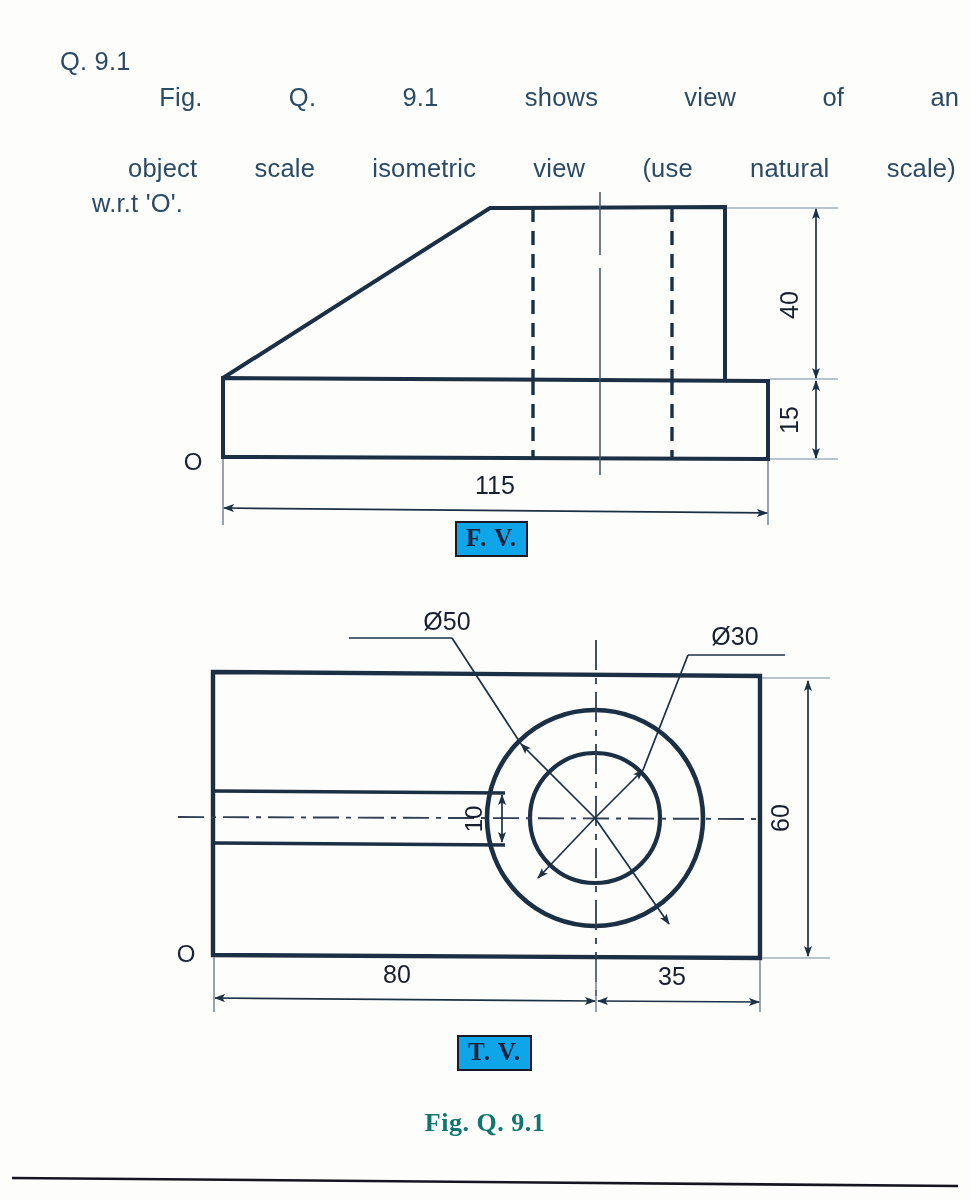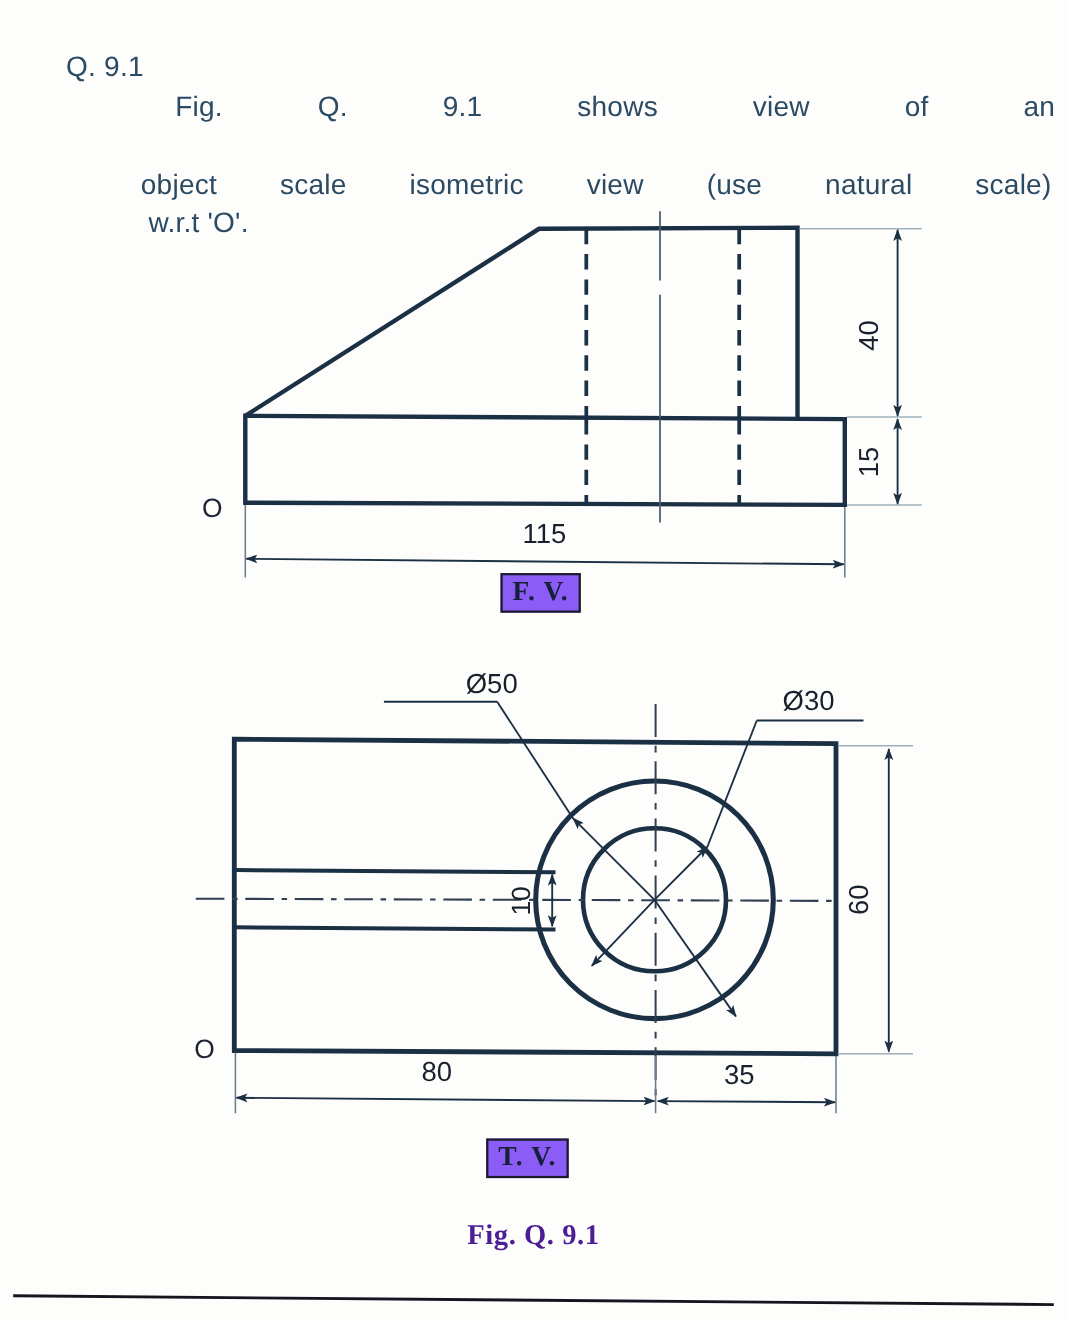--- a/index.html
+++ b/index.html
@@ -32,63 +32,63 @@
   .q-line {
     color: #2b4a63;
     font-family: "Liberation Sans", sans-serif;
     font-size: 25.5px;
     letter-spacing: 0.2px;
     line-height: 35px;
     white-space: nowrap;
   }
   .q-line.l1 { margin-left: 0px; }
   .q-line.l2 { margin-left: 68px; }
-  .q-line.l3 { margin-left: 75px; }
+  .q-line.l3 { margin-left: 32px; }
   .q-just {
     display: flex;
     justify-content: space-between;
     width: 904px;
     margin-top: 36px;
   }
   .q-just.l2 { width: 835px; }
 
   
   #drawing {
     position: absolute;
     left: 0;
     top: 0;
     width: 970px;
     height: 1200px;
   }
   
   .view-label {
     position: absolute;
     border: 2px solid #1b1b28;
-    background: #8b5cf6;
+    background: #0ea5e9;
     color: #16203a;
     font-family: "Liberation Serif", serif;
     font-weight: bold;
     font-size: 25px;
     padding: 2px 9px 4px 9px;
     letter-spacing: 1px;
     line-height: 1.05;
   }
   #fv-label { left: 455px; top: 521px; }
-  #tv-label { left: 442px; top: 1035px; font-family: Liberation Serif, serif; }
+  #tv-label { left: 457px; top: 1035px; font-family: Liberation Serif, serif; }
 
   #fig-caption {
     position: absolute;
     left: 0;
     top: 1108px;
     width: 970px;
     text-align: center;
     font-family: "Liberation Serif", serif;
     font-weight: bold;
     font-size: 26px;
-    color: #4c1d95;
+    color: #0f766e;
     letter-spacing: 0.5px;
   }
   .dim-txt {
     font-family: "Liberation Sans", sans-serif;
     fill: #18202e;
     font-size: 25px;
   }
   .dim-txt-sm {
     font-family: "Liberation Sans", sans-serif;
     fill: #18202e;

